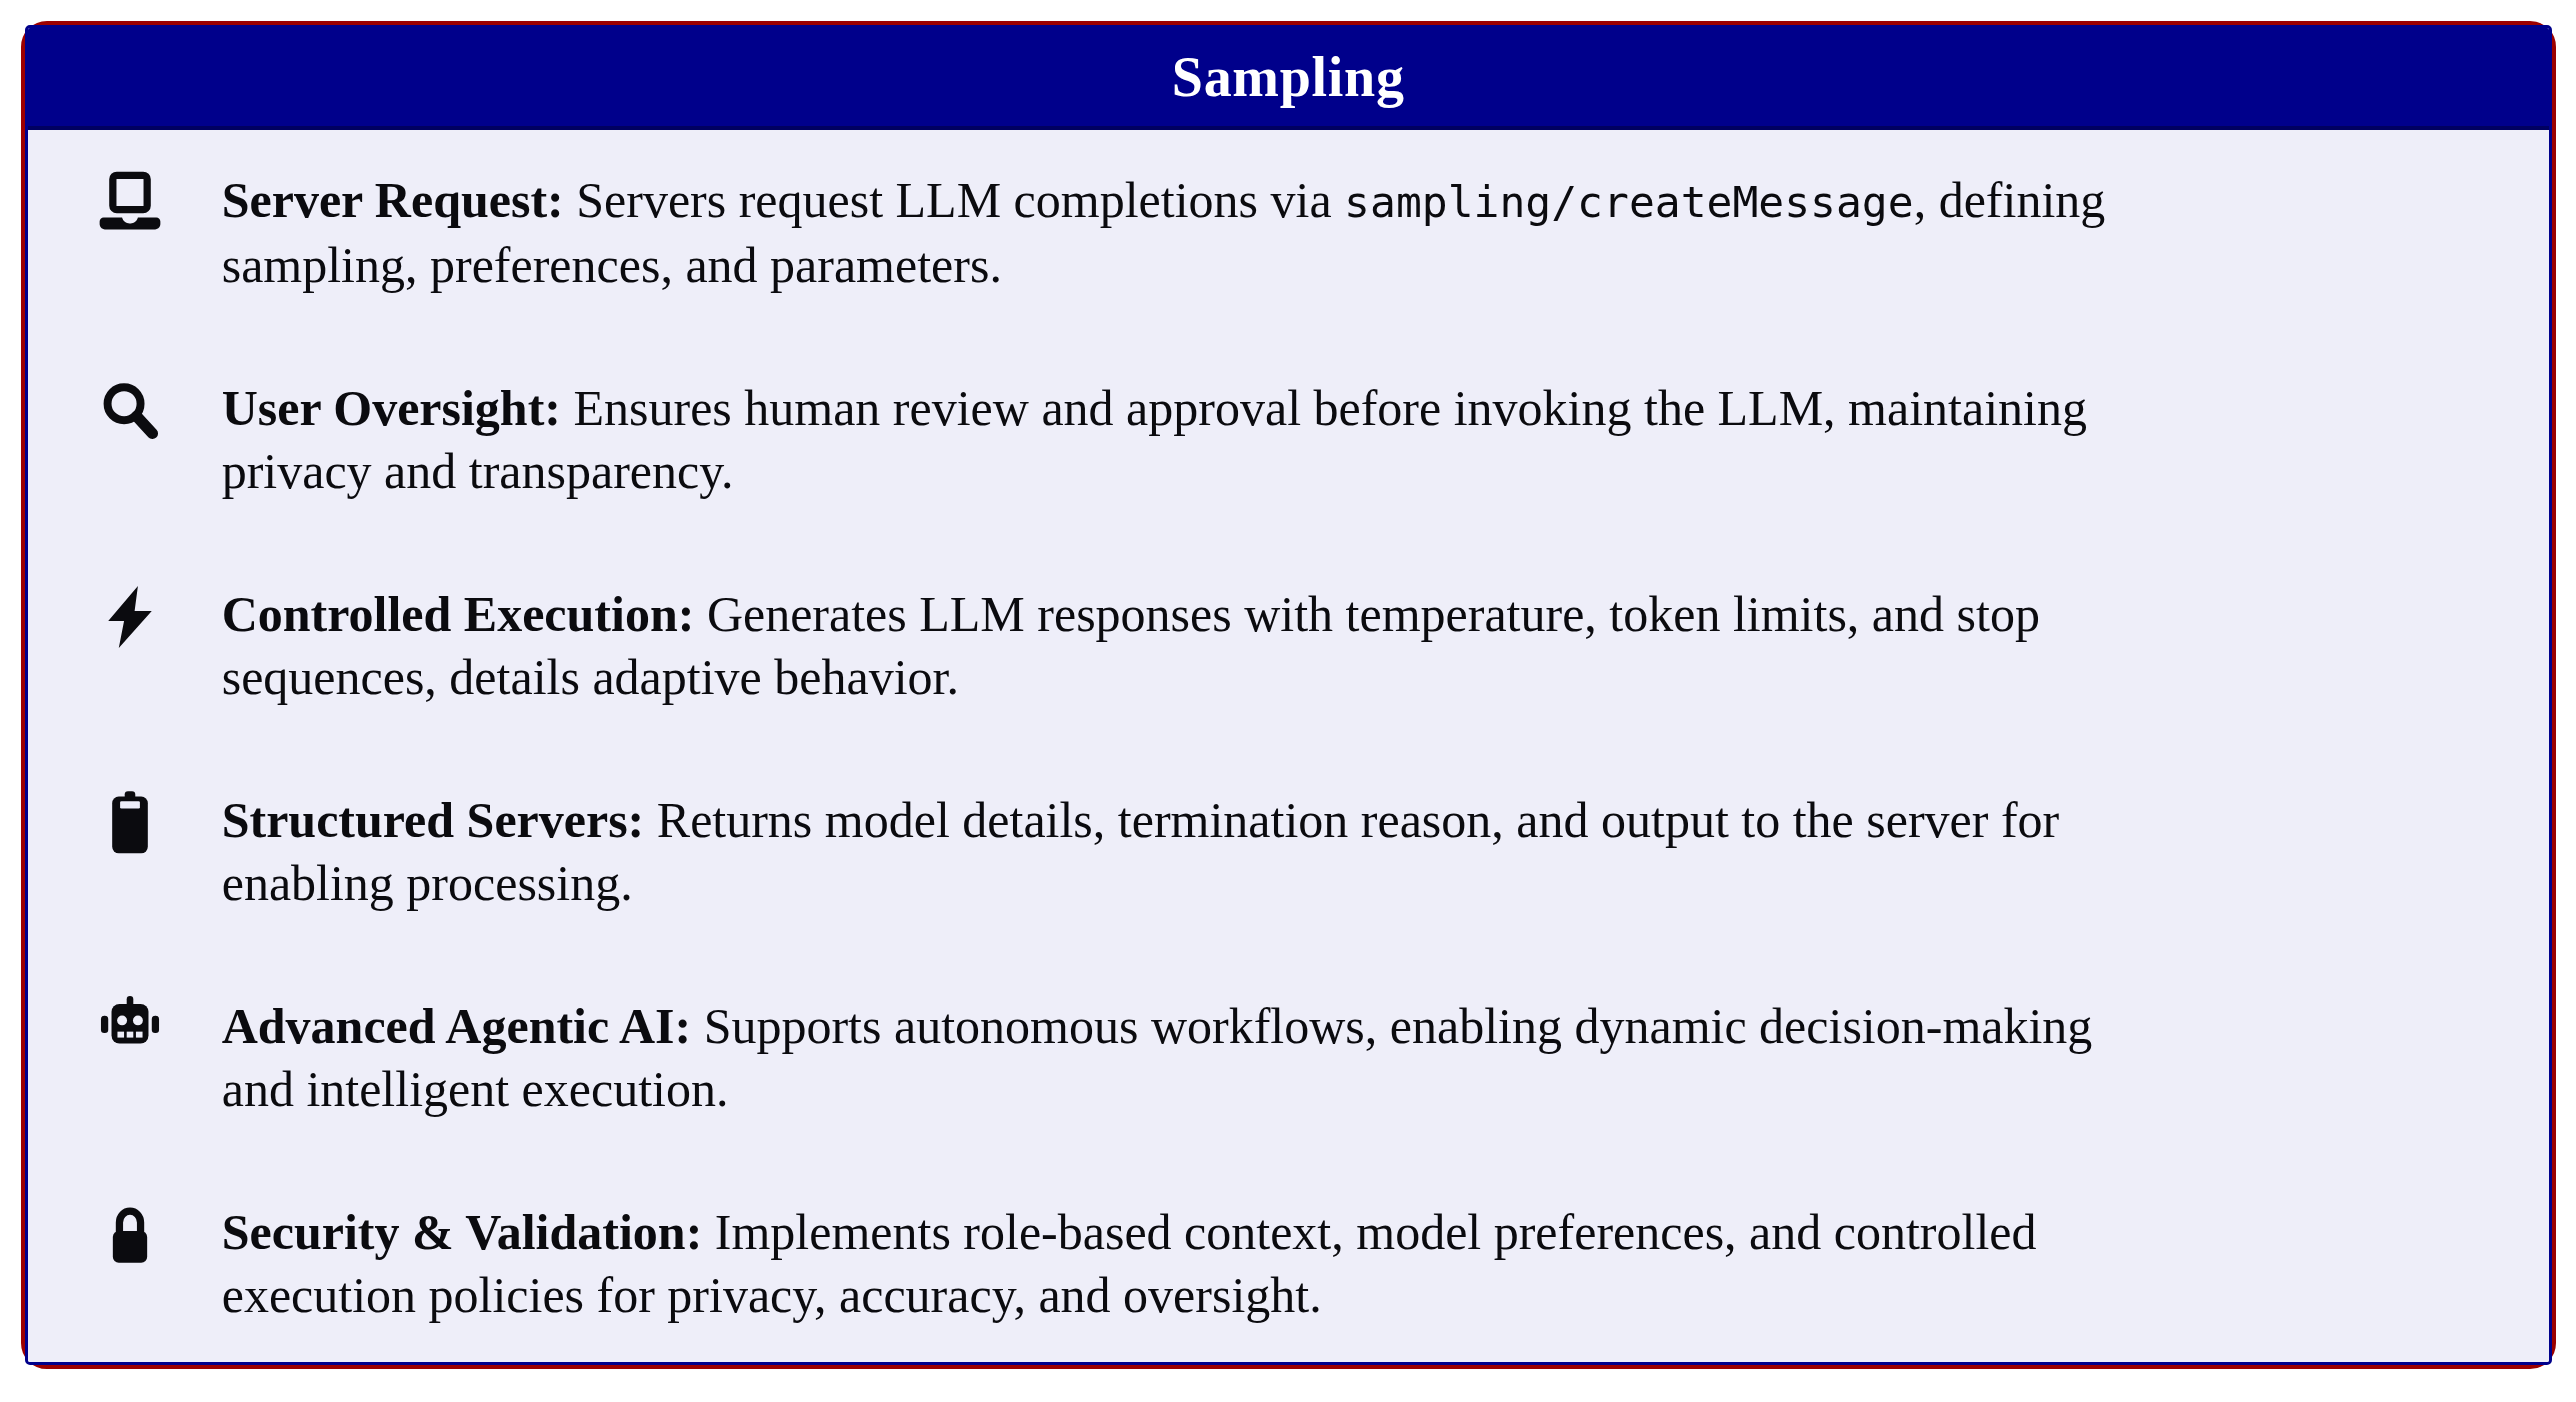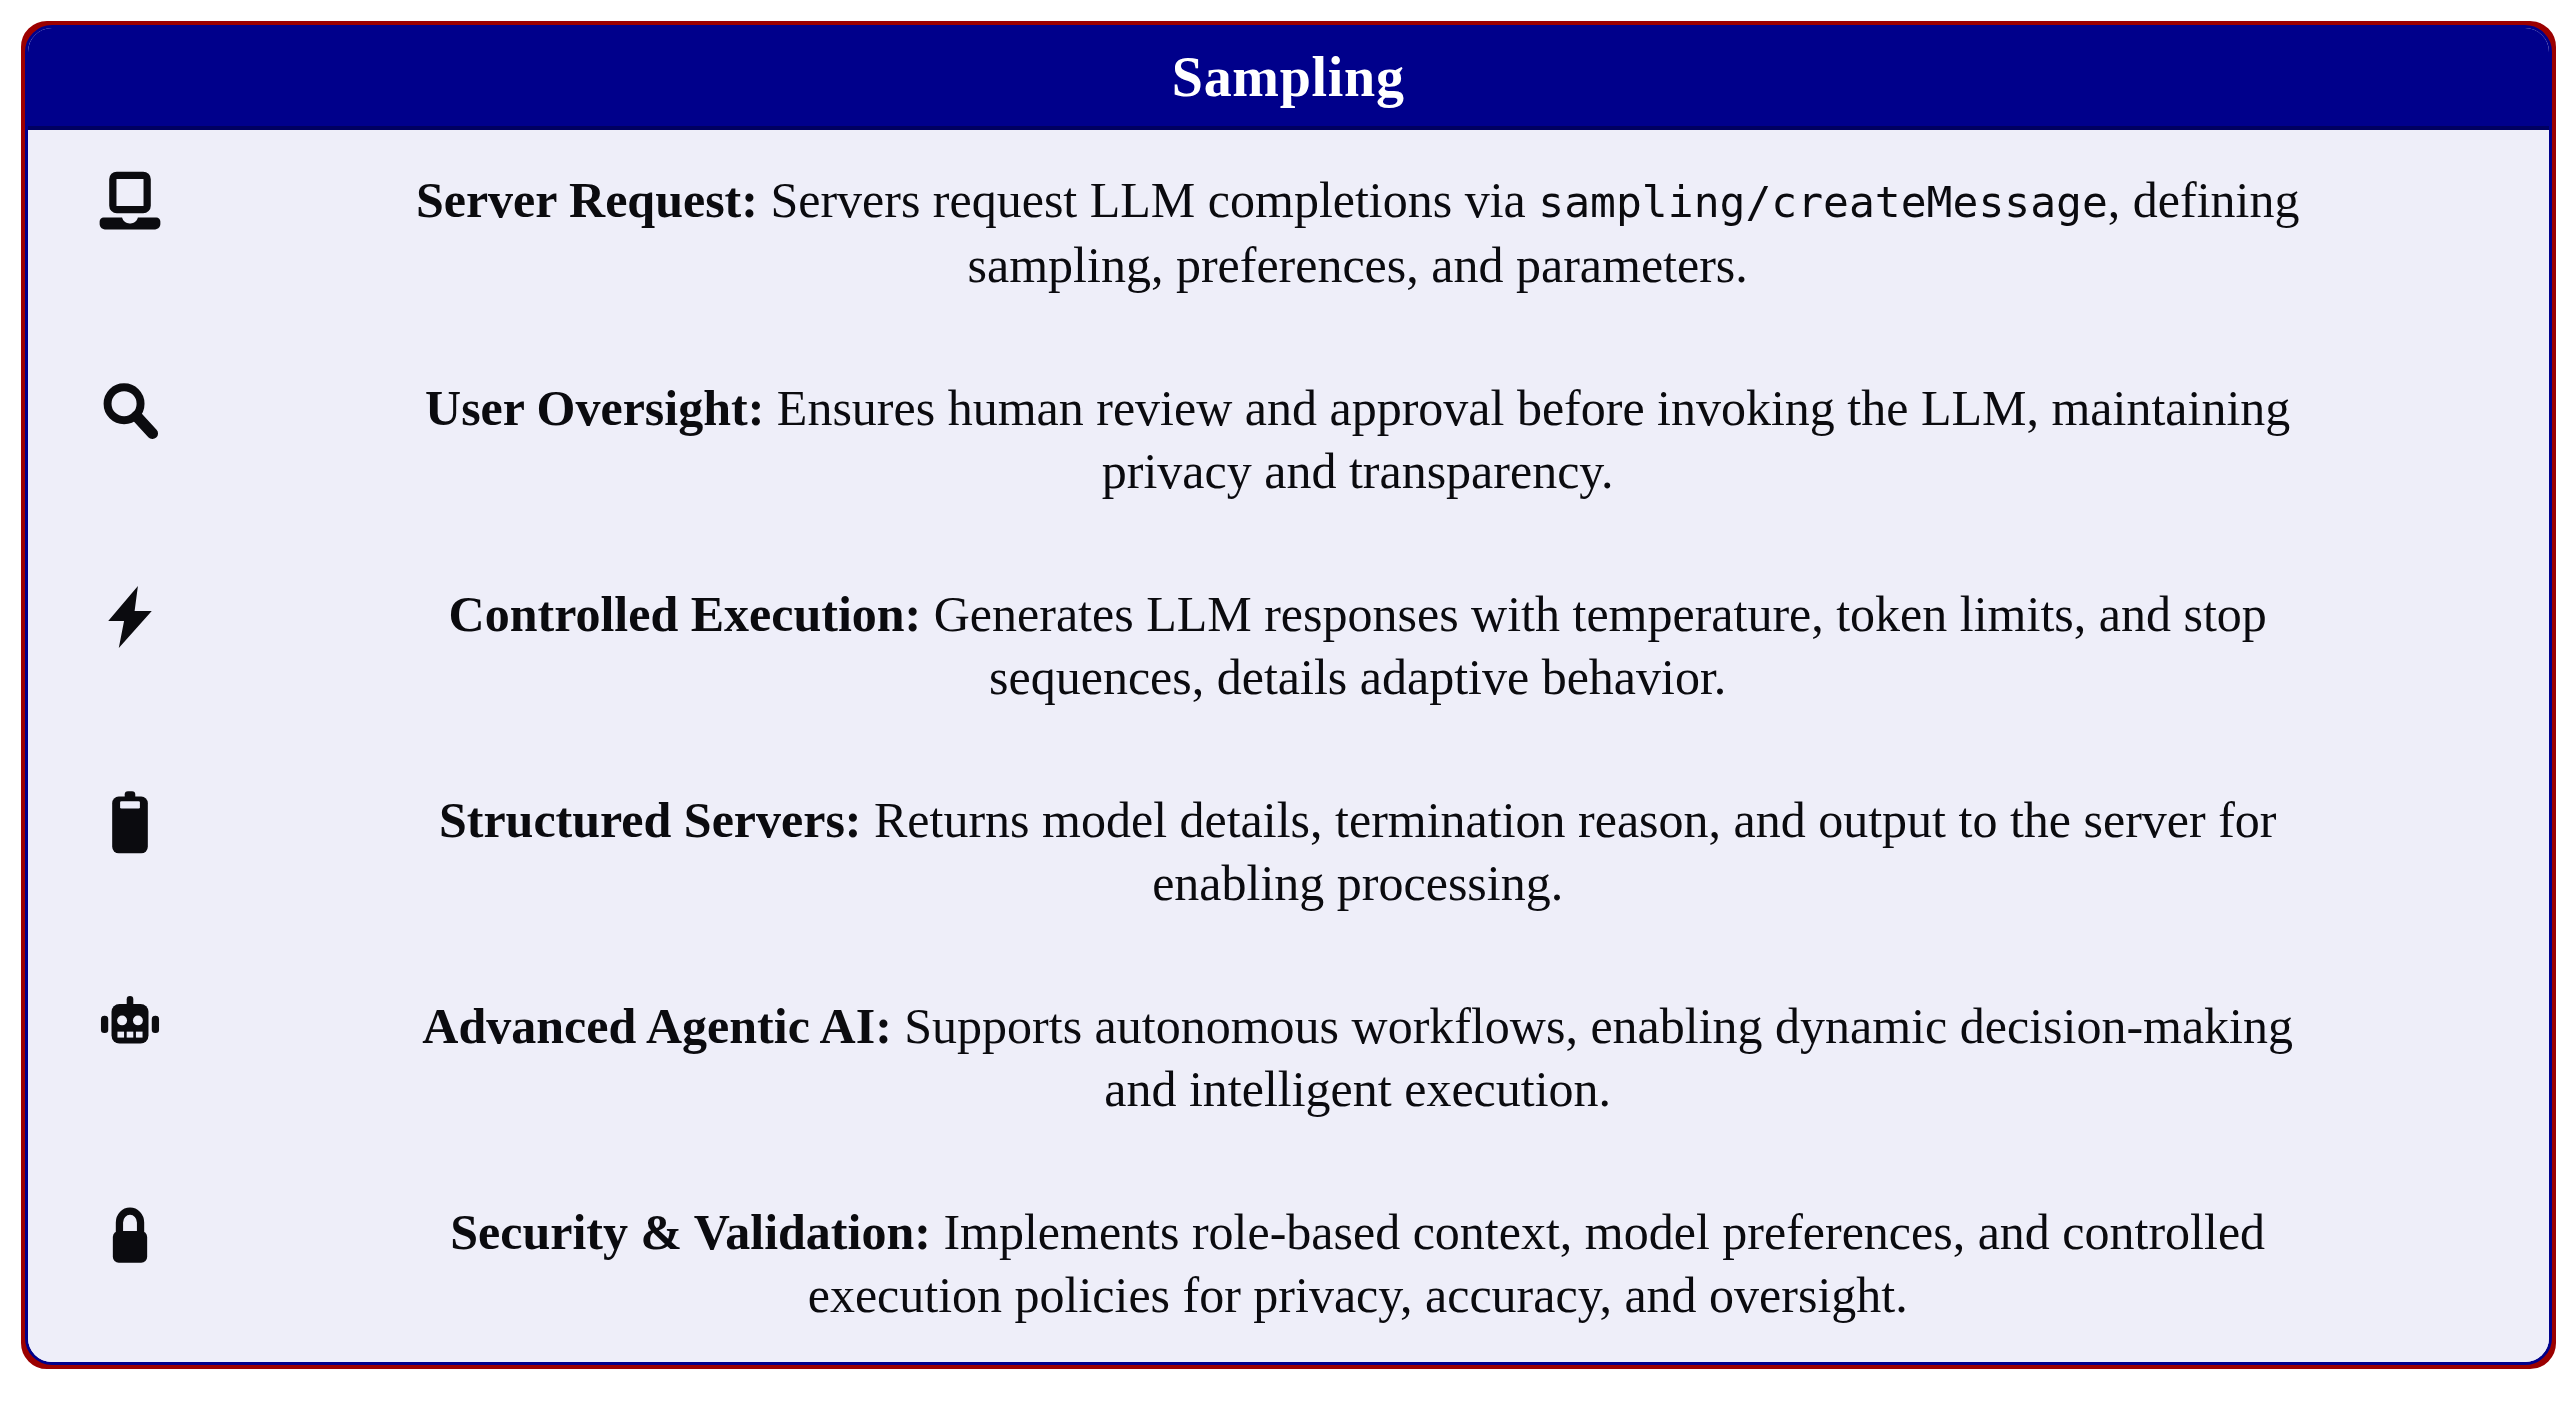--- a/index.html
+++ b/index.html
@@ -17,21 +17,21 @@
   body{font-family:"Liberation Serif", serif;color:var(--text-color);}
   .card{
     position:absolute;left:20.7px;top:20.7px;width:2535px;height:1348px;
     border:4.8px solid var(--border-outer);
     border-radius:26px;
     background:var(--border-outer);
   }
   .card-inner{
     width:100%;height:100%;
     border:3.4px solid var(--border-inner);
-    border-radius:27px;
+    border-radius:5px;
     overflow:hidden;
     background:var(--body-bg);
     display:flex;flex-direction:column;
   }
   .card-header{
     flex:0 0 102px;
     background:var(--header-bg);
     border-bottom:4.1px solid var(--header-rule);
     display:flex;align-items:center;justify-content:center;
   }
@@ -54,21 +54,21 @@
     flex:0 0 194px;
     padding-left:69px;
   }
   .icon-cell svg{
     width:66px;height:66px;display:block;margin-top:1.4px;
   }
   .item-body{
     flex:1 1 auto;
     font-size:50px;
     line-height:63px;
-    text-align:center;
+    text-align:left;
   }
   .item-body .label{font-weight:700;}
   .item-body .code{
     font-family:"DejaVu Sans Mono", monospace;
     font-size:43px;
   }
   .icon-defs{position:absolute;width:0;height:0;overflow:hidden;}
 </style>
 </head>
 <body>

